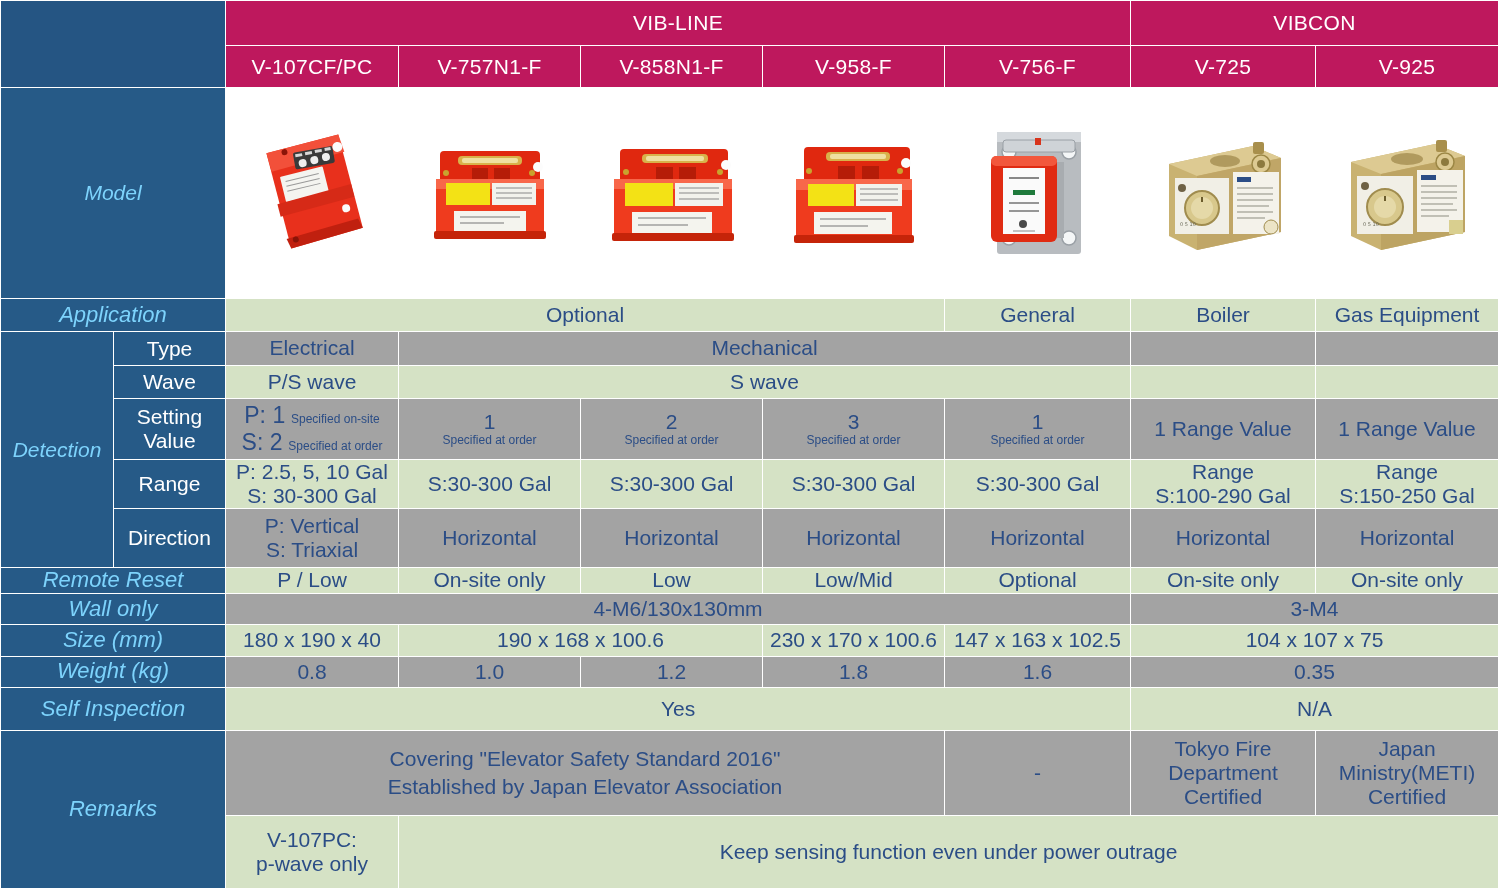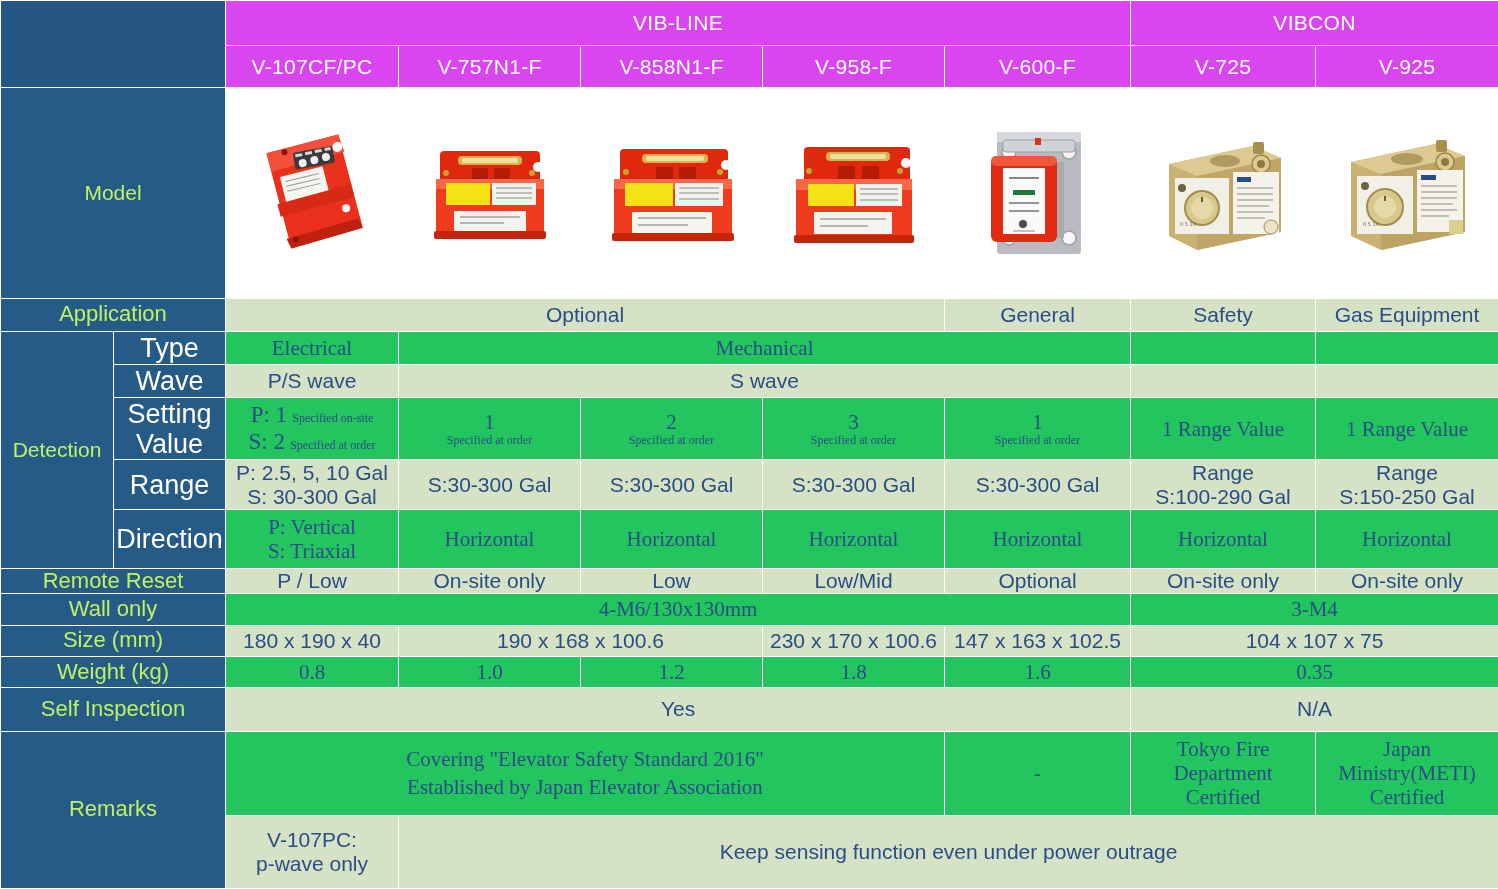--- a/index.html
+++ b/index.html
@@ -34,66 +34,67 @@
     text-align: center;
     font-weight: normal;
     overflow: hidden;
   }
   
   .hdr-blank {
     background: #255583;
     border-color: #255583;
   }
   .hdr-group, .hdr-model {
-    background: #d946ef;
+    background: #be185d;
     color: #ffffff;
     font-weight: bold;
     letter-spacing: 0.3px;
     border-color: #9fb6cc;
   }
   .hdr-group {
     font-size: 21px;
   }
   .hdr-model {
     font-size: 21px;
   }
   
   .lbl {
     background: #265a87;
-    color: #bef264;
+    color: #7dd3fc;
     font-size: 22px;
     text-align: left;
     padding-left: 7px;
     border-color: #9fb6cc;
     line-height: 1.12;
+    font-style: italic;
   }
   .lbl-sub {
     background: #265a87;
     color: #ffffff;
-    font-size: 27px;
+    font-size: 21px;
     text-align: left;
     padding-left: 7px;
     border-color: #9fb6cc;
     line-height: 1.12;
   }
   .lbl-center {
     text-align: center;
     padding-left: 0;
     font-weight: bold;
     font-size: 21px;
   }
   
   .d {
     color: #2b4d86;
     font-size: 21px;
     line-height: 1.15;
     border-color: #ffffff;
   }
   .g1 { background: #d5e2c5; }
-  .g2 { background: #22c55e; font-family: Liberation Serif, serif; }
+  .g2 { background: #a3a3a3; }
   .small {
     font-size: 12px;
   }
   .big-num {
     font-size: 23px;
   }
   .sv-line {
     white-space: nowrap;
   }
   .sv-left {
@@ -142,21 +143,21 @@
     <td class="hdr-blank" rowspan="2" colspan="2"></td>
     <td class="hdr-group" colspan="5">VIB-LINE</td>
     <td class="hdr-group" colspan="2">VIBCON</td>
   </tr>
 
   <tr style="height:41px">
     <td class="hdr-model">V-107CF/PC</td>
     <td class="hdr-model">V-757N1-F</td>
     <td class="hdr-model">V-858N1-F</td>
     <td class="hdr-model">V-958-F</td>
-    <td class="hdr-model">V-600-F</td>
+    <td class="hdr-model">V-756-F</td>
     <td class="hdr-model">V-725</td>
     <td class="hdr-model">V-925</td>
   </tr>
 
   <tr style="height:209px">
     <td class="lbl lbl-center" colspan="2">Model</td>
 
     <td class="photocell">
       <div class="photo-wrap">
         <svg class="dev" width="120" height="150" viewBox="0 0 120 150">
@@ -345,21 +346,21 @@
           <rect x="112" y="92" width="14" height="14" fill="#d9cf8f"></rect>
         </svg>
       </div>
     </td>
   </tr>
 
   <tr style="height:33px">
     <td class="lbl" colspan="2">Application</td>
     <td class="d g1" colspan="4">Optional</td>
     <td class="d g1">General</td>
-    <td class="d g1">Safety</td>
+    <td class="d g1">Boiler</td>
     <td class="d g1">Gas Equipment</td>
   </tr>
 
   <tr style="height:33px">
     <td class="lbl lbl-center" rowspan="5">Detection</td>
     <td class="lbl-sub">Type</td>
     <td class="d g2">Electrical</td>
     <td class="d g2" colspan="4">Mechanical</td>
     <td class="d g2"></td>
     <td class="d g2"></td>

